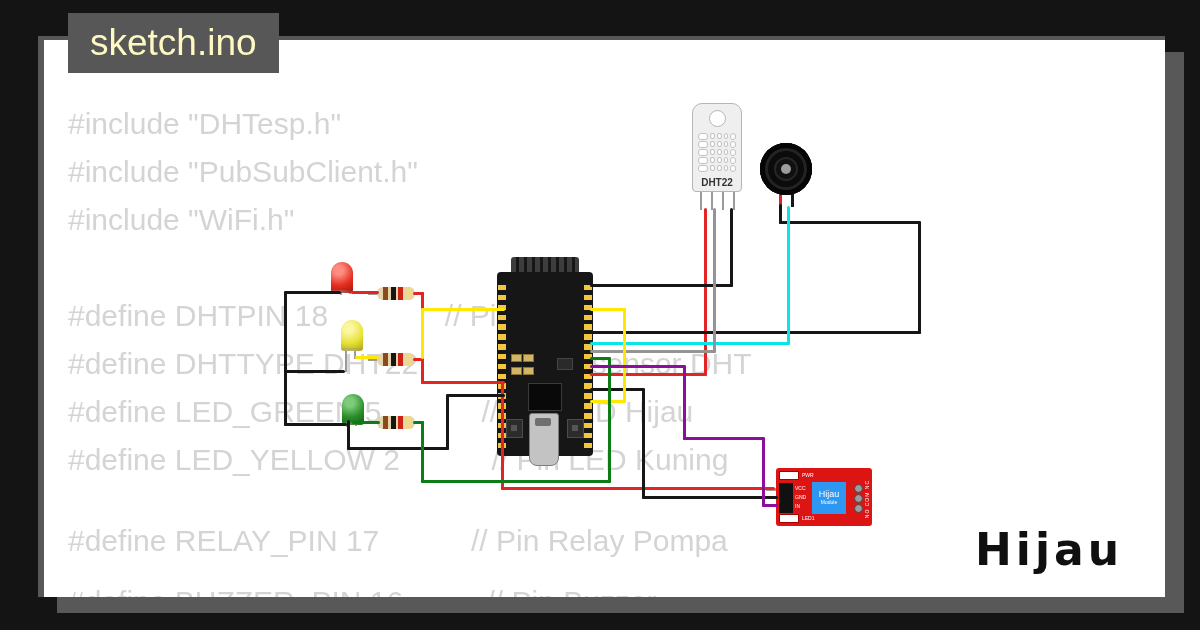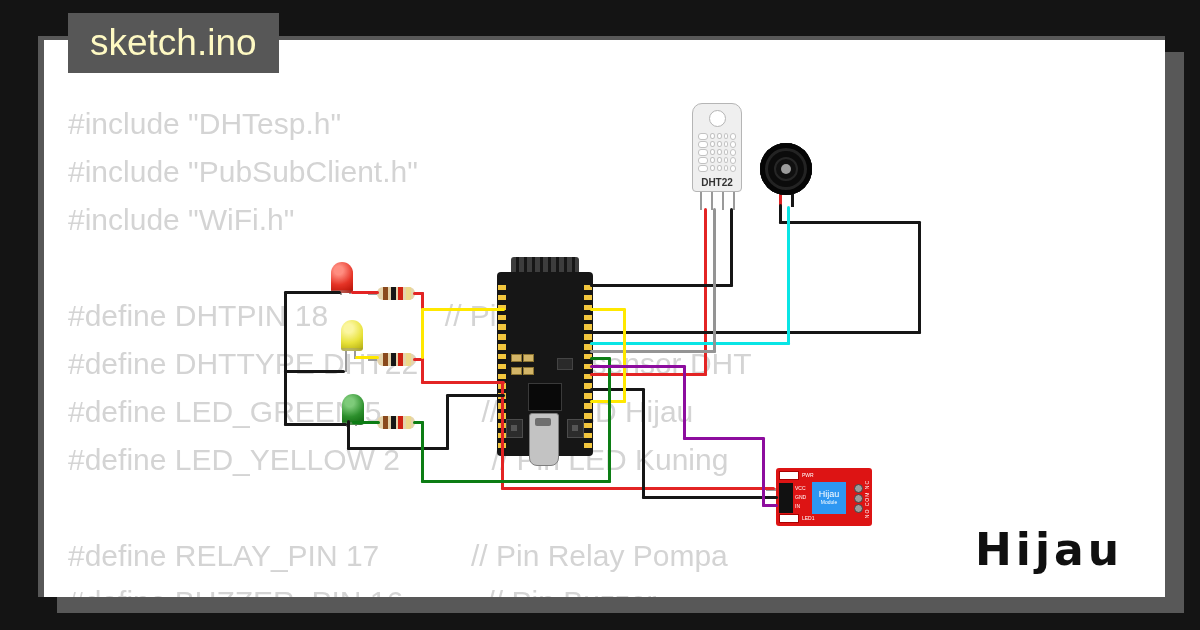--- a/index.html
+++ b/index.html
@@ -100,21 +100,21 @@
 <div class="abs" id="tab">sketch.ino</div>
 
 <div class="abs" id="codeclip">
   <div class="codeline" style="top:66px">#include "DHTesp.h"</div>
   <div class="codeline" style="top:114px">#include "PubSubClient.h"</div>
   <div class="codeline" style="top:162px">#include "WiFi.h"</div>
   <div class="codeline" style="top:258px">#define DHTPIN 18              // Pin DHT</div>
   <div class="codeline" style="top:306px">#define DHTTYPE DHT22          // Tipe sensor DHT</div>
   <div class="codeline" style="top:354px">#define LED_GREEN 5            // Pin LED Hijau</div>
   <div class="codeline" style="top:402px">#define LED_YELLOW 2           // Pin LED Kuning</div>
-  <div class="codeline" style="top:498px">#define RELAY_PIN 17           // Pin Relay Pompa</div>
+  <div class="codeline" style="top:483px">#define RELAY_PIN 17           // Pin Relay Pompa</div>
   <div class="codeline" style="top:544px">#define BUZZER_PIN 16          // Pin Buzzer</div>
 </div>
 
 <div class="lead" style="left:340px;top:286px;height:9px"></div>
 <div class="lead" style="left:349px;top:286px;height:8px"></div>
 <div class="comp led red" style="left:331px;top:262px"></div>
 
 <div class="lead" style="left:345px;top:345px;height:27px"></div>
 <div class="lead" style="left:354px;top:345px;height:14px"></div>
 <div class="comp led yellow" style="left:341px;top:320px"></div>

